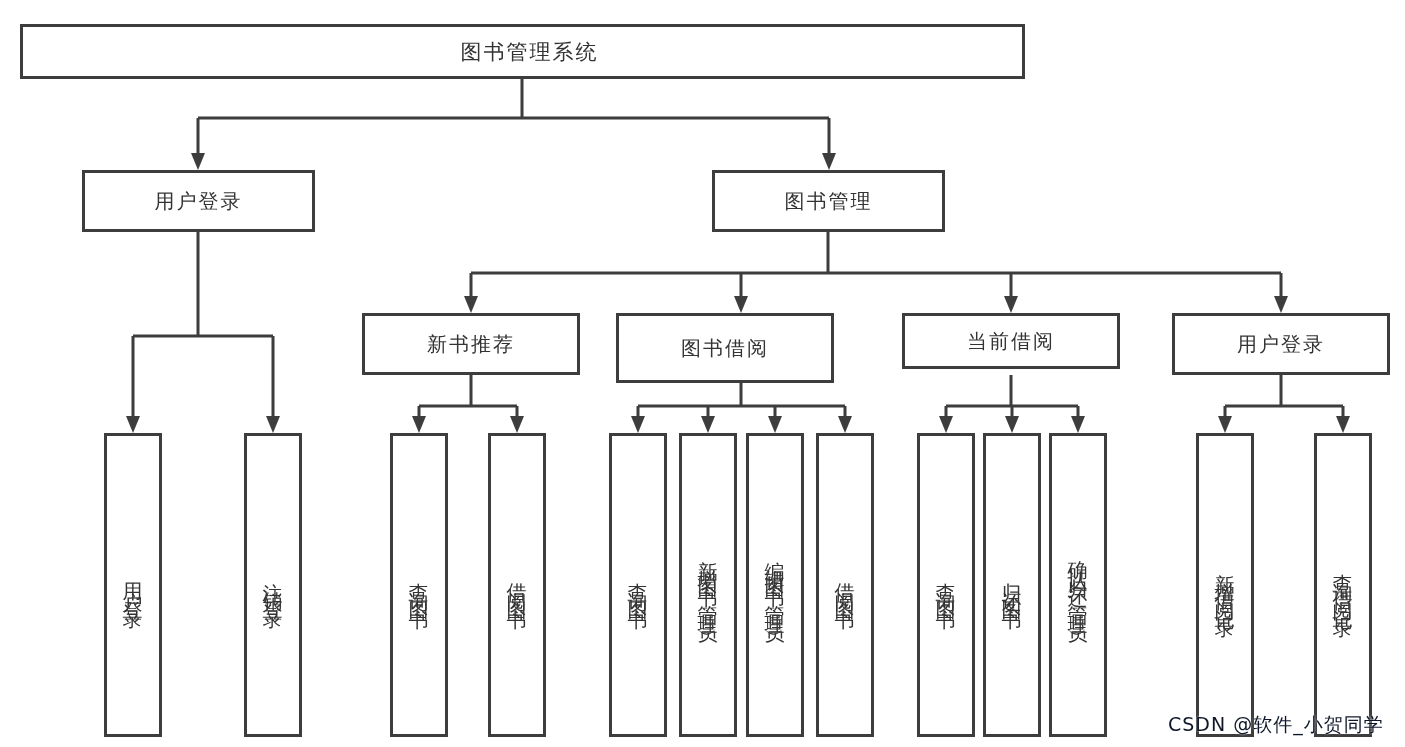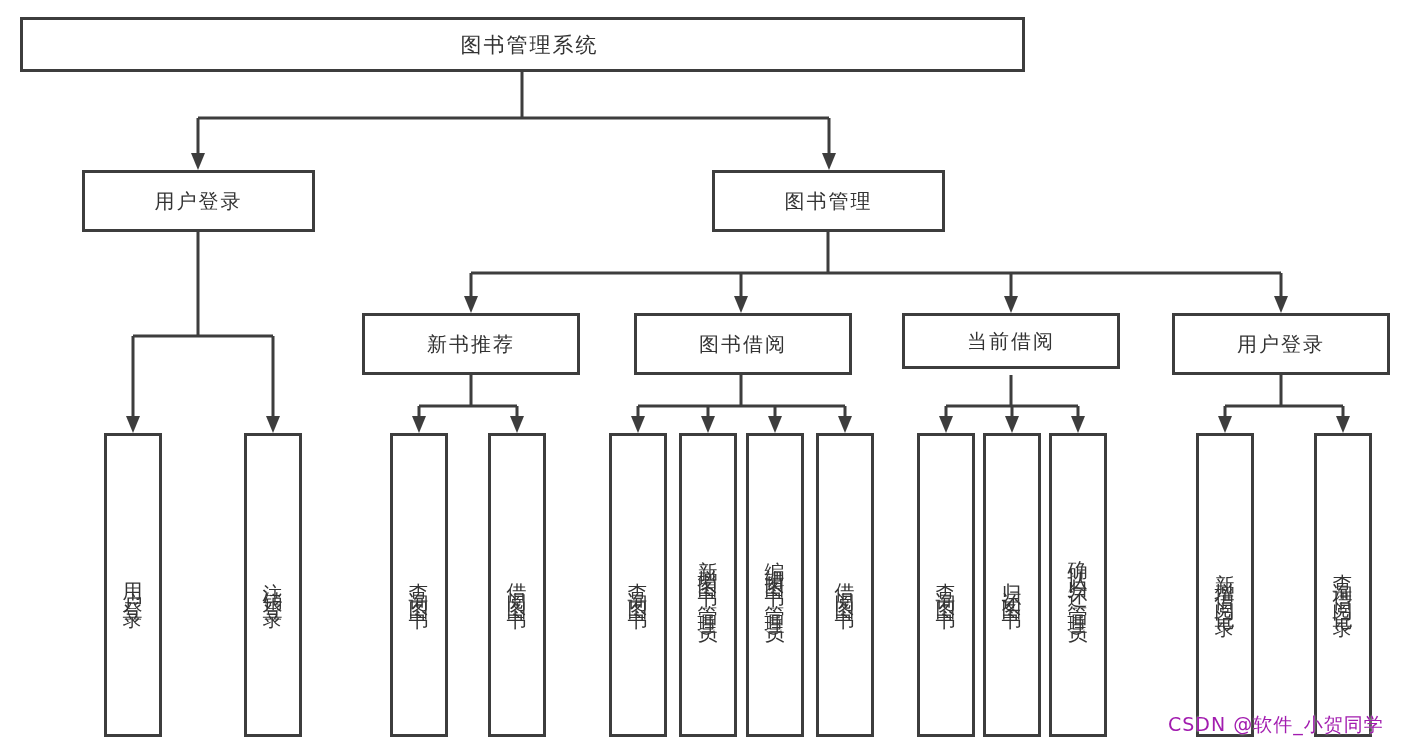--- a/index.html
+++ b/index.html
@@ -38,21 +38,21 @@
     font-size: 20px;
     line-height: 1;
     letter-spacing: 9px;
     white-space: nowrap;
   }
   .watermark {
     position: absolute;
     left: 1168px;
     top: 712px;
     font-size: 19px;
-    color: #a21caf;
+    color: #0f172a;
     letter-spacing: 1px;
     white-space: nowrap;
     text-shadow: 0 0 2px #ffffff;
     z-index: 5;
   }
 </style>
 </head>
 <body>
 
 <div class="canvas">
@@ -90,35 +90,35 @@
       <polygon points="768,416 782,416 775,433"></polygon>
       <polygon points="838,416 852,416 845,433"></polygon>
       <polygon points="939,416 953,416 946,433"></polygon>
       <polygon points="1005,416 1019,416 1012,433"></polygon>
       <polygon points="1071,416 1085,416 1078,433"></polygon>
       <polygon points="1218,416 1232,416 1225,433"></polygon>
       <polygon points="1336,416 1350,416 1343,433"></polygon>
     </g>
   </svg>
 
-  <div class="box h root" style="left:20px; top:17px; width:1005px; height:55px;padding-left:14px;">
+  <div class="box h root" style="left:20px; top:24px; width:1005px; height:55px;padding-left:14px;">
     <span>图书管理系统</span>
   </div>
 
   <div class="box h" style="left:82px; top:170px; width:233px; height:62px;">
     <span>用户登录</span>
   </div>
   <div class="box h" style="left:362px; top:313px; width:218px; height:62px;">
     <span>新书推荐</span>
   </div>
 
   <div class="box h" style="left:712px; top:170px; width:233px; height:62px;">
     <span>图书管理</span>
   </div>
-  <div class="box h" style="left:634px; top:313px; width:218px; height:62px;">
+  <div class="box h" style="left:616px; top:313px; width:218px; height:70px;">
     <span>图书借阅</span>
   </div>
   <div class="box h" style="left:902px; top:313px; width:218px; height:56px;">
     <span>当前借阅</span>
   </div>
   <div class="box h" style="left:1172px; top:313px; width:218px; height:62px;">
     <span>用户登录</span>
   </div>
 
   <div class="box v" style="left:104px; top:433px; width:58px; height:304px;">

